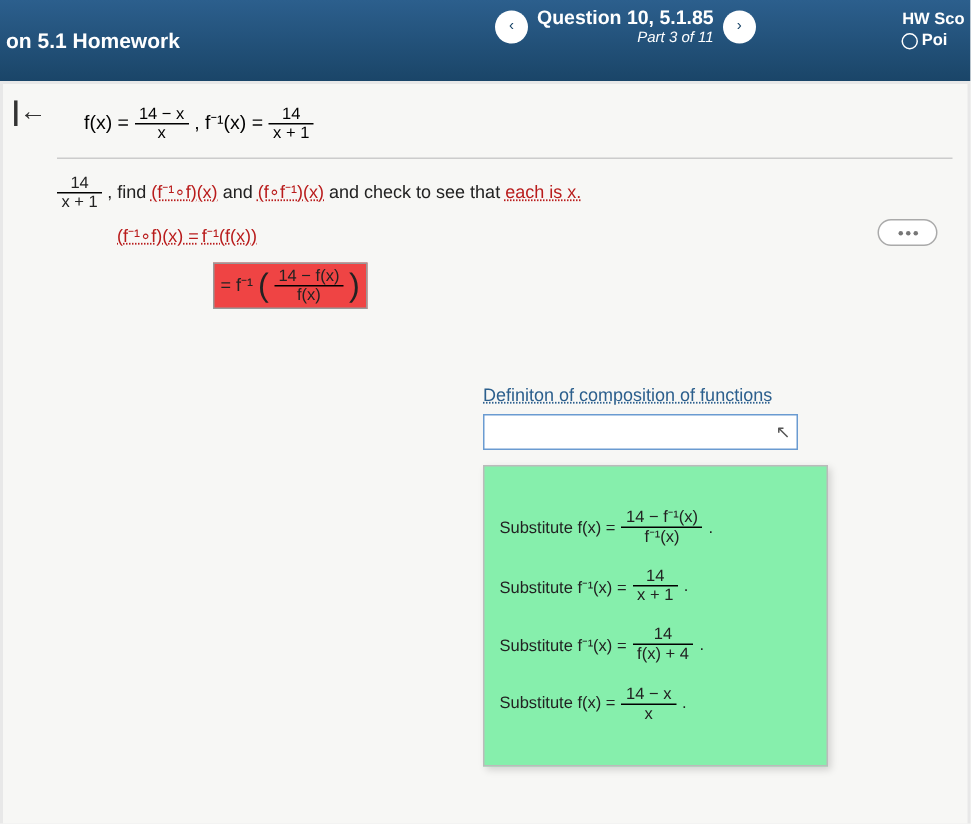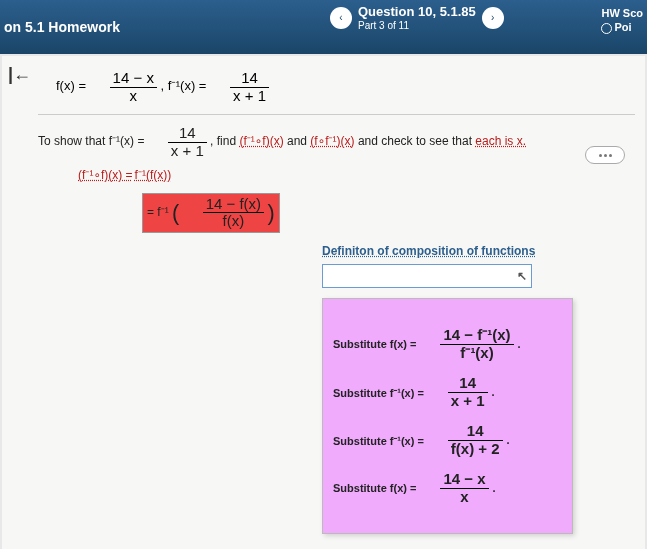--- a/index.html
+++ b/index.html
@@ -1,44 +1,44 @@
 <!DOCTYPE html>
 <html><head>
 <meta charset="utf-8">
 <style>
 * { margin: 0; padding: 0; box-sizing: border-box; }
 body { width: 647px; height: 549px; font-family: Arial, sans-serif; font-size: 12px; background: #e8e8e8; overflow: hidden; position: relative; }
 .header { background: linear-gradient(#2c5f8d,#1a4568); color: #fff; height: 54px; display: flex; align-items: center; padding: 0 0 0 4px; position: relative; }
 .title { font-weight: bold; font-size: 14px; }
 .navbox { position: absolute; left: 330px; top: 4px; display: flex; align-items: center; gap: 6px; }
 .arrow-btn { width: 22px; height: 22px; border-radius: 50%; background: #fff; color: #1a4568; display: flex; align-items: center; justify-content: center; font-size: 10px; cursor: pointer; }
-.qinfo { text-align: left; line-height: 1.2; }
+.qinfo { text-align: right; line-height: 1.2; }
 .qinfo .q { font-weight: bold; font-size: 13px; }
-.qinfo .p { font-size: 10px; }
+.qinfo .p { font-size: 10px; font-style: italic; }
 .hw { position: absolute; right: 4px; top: 6px; font-size: 11px; font-weight: bold; line-height: 1.3; }
 .hw .circle { display: inline-block; width: 11px; height: 11px; border: 1.5px solid #fff; border-radius: 50%; vertical-align: middle; margin-right: 2px; }
 .content { background: #f7f7f5; margin: 2px; padding: 8px 10px 10px 36px; position: relative; height: 500px; }
 .backarrow { position: absolute; left: 6px; top: 8px; font-size: 18px; color: #333; font-weight: bold; }
 .intro { font-size: 12px; color: #222; }
 .formula-row { margin: 6px 0 10px 18px; font-size: 13px; }
 .divider { border: none; border-top: 1px solid #ccc; margin: 10px 0; }
 .ellipsis-box { position: absolute; right: 20px; top: 90px; width: 40px; height: 18px; border: 1px solid #aaa; border-radius: 9px; background: #fff; display: flex; align-items: center; justify-content: center; gap: 2px; }
 .ellipsis-box span { width: 3px; height: 3px; background: #777; border-radius: 50%; }
 .work { font-size: 12px; color: #222; line-height: 1.8; }
 .hl { color: #b91c1c; text-decoration: underline dotted; }
-.frac { display: inline-block; text-align: center; vertical-align: middle; font-size: 15px; line-height: 1.1; margin-left: 20px; }
+.frac { display: inline-block; text-align: center; vertical-align: middle; font-size: 11px; line-height: 1.1; }
 .frac .n { display: block; border-bottom: 1px solid #000; padding: 0 3px; }
 .frac .d { display: block; padding: 0 3px; }
 .paren-large { font-size: 1.8em; vertical-align: middle; line-height: 0; }
 .boxed { display: inline-block; border: 1px solid #999; padding: 2px 4px; background: #ef4444; }
-.right-col { position: absolute; left: 320px; top: 188px; width: 280px; font-weight: bold; }
+.right-col { position: absolute; left: 320px; top: 200px; width: 280px; }
 .defn-label { font-size: 12px; text-decoration: underline dotted; color: #2c5f8d; margin-bottom: 6px; }
 .answer-field { width: 210px; height: 24px; border: 1.5px solid #6a9bd1; background: #fff; position: relative; margin-bottom: 10px; }
 .cursor-icon { position: absolute; right: 4px; top: 4px; font-size: 12px; color: #555; }
-.dropdown { border: 1px solid #bbb; background: #f0abfc; box-shadow: 2px 2px 5px rgba(0,0,0,.15); padding: 14px 10px; width: 251px; }
+.dropdown { border: 1px solid #bbb; background: #86efac; box-shadow: 2px 2px 5px rgba(0,0,0,.15); padding: 14px 10px; width: 230px; }
 .option { font-size: 11px; color: #222; margin: 14px 0; display: flex; align-items: center; gap: 4px; }
 .eq-line { margin: 6px 0 6px 40px; display: flex; align-items: flex-end; gap: 2px; }
 </style>
 </head>
 <body>
 
 <div class="header">
   <span class="title">on 5.1 Homework</span>
   <div class="navbox">
     <div class="arrow-btn">‹</div>
@@ -68,21 +68,20 @@
   <hr class="divider">
 
   <div class="ellipsis-box">
       <span></span>
       <span></span>
       <span></span>
     </div>
 
   <div class="work">
     <div>
-      <span>To show that f⁻¹(x) =</span>
       <span class="frac"><span class="n">14</span><span class="d">x + 1</span></span>
       <span>, find </span>
       <span class="hl">(f⁻¹∘f)(x)</span>
       <span> and </span>
       <span class="hl">(f∘f⁻¹)(x)</span>
       <span> and check to see that </span>
       <span class="hl">each is x.</span>
     </div>
 
 
@@ -119,21 +118,21 @@
         <span>Substitute f⁻¹(x) =</span>
         <span class="frac">
             <span class="n">14</span>
             <span class="d">x + 1</span>
           </span>.
       </div>
       <div class="option">
         <span>Substitute f⁻¹(x) =</span>
         <span class="frac">
             <span class="n">14</span>
-            <span class="d">f(x) + 2</span>
+            <span class="d">f(x) + 4</span>
           </span>.
       </div>
       <div class="option">
         <span>Substitute f(x) =</span>
         <span class="frac">
             <span class="n">14 − x</span>
             <span class="d">x</span>
           </span>.
       </div>
     </div>

